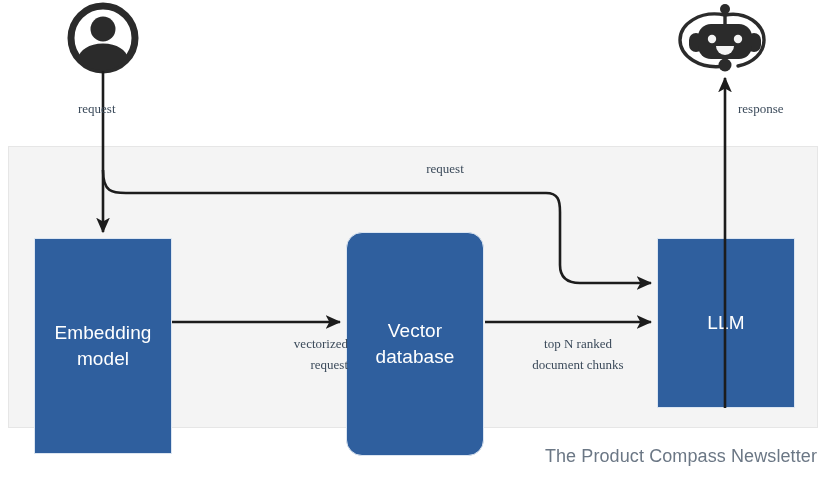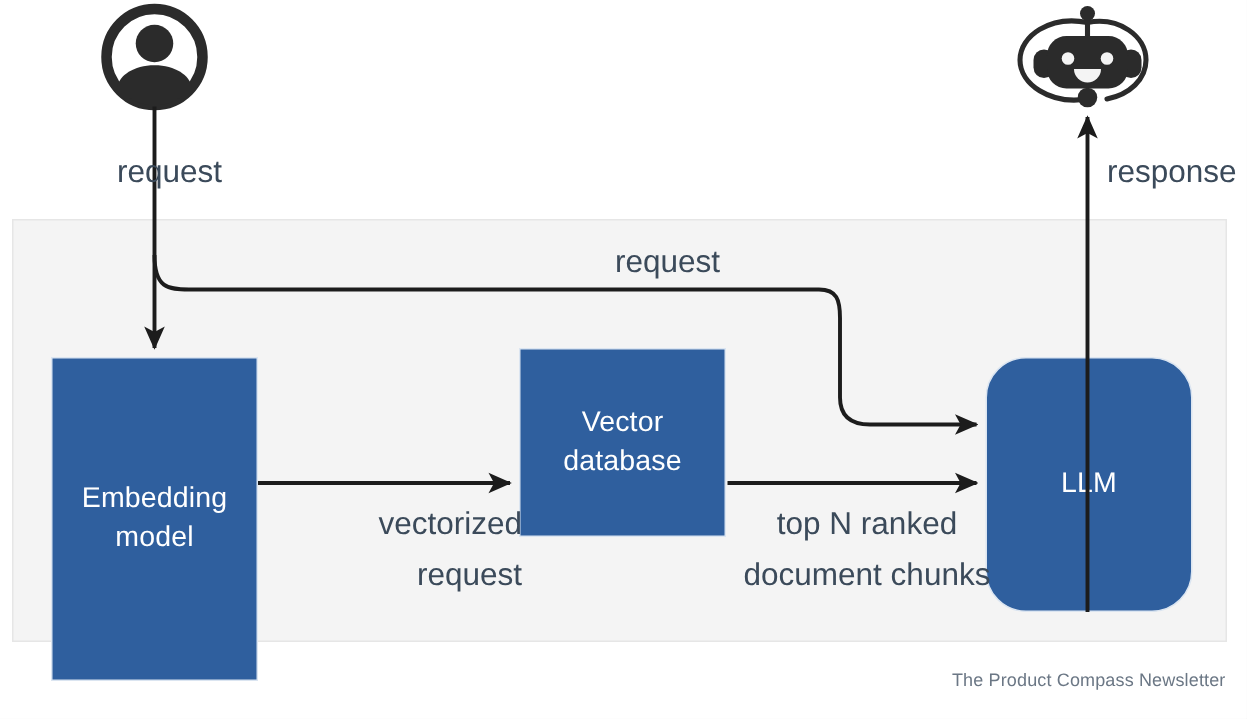--- a/index.html
+++ b/index.html
@@ -40,70 +40,71 @@
     display: flex;
     align-items: center;
     justify-content: center;
     text-align: center;
     color: #ffffff;
     font-size: 19px;
     line-height: 1.36;
     letter-spacing: 0.1px;
   }
   #box-embedding { left: 34px;  top: 238px; width: 138px; height: 216px; }
-  #box-vectordb  { left: 346px; top: 232px; width: 138px; height: 126px; }
+  #box-vectordb  { left: 346px; top: 232px; width: 138px; height: 224px; border-radius: 16px; }
   #box-llm       { left: 657px; top: 238px; width: 138px; height: 170px; }
 
   
   #overlay {
     position: absolute;
     left: 0; top: 0;
     width: 831px;
     height: 479px;
     pointer-events: none;
   }
   
   .edge-label {
     position: absolute;
     color: #3b4a5a;
-    font-size: 21px;
+    font-size: 13px;
     line-height: 1.62;
     text-align: center;
     white-space: pre-line;
+    font-family: Liberation Serif, serif;
   }
   #lbl-request-top   { left: 78px;  top: 98px;  width: 140px; text-align: left; }
   #lbl-request-mid   { left: 345px; top: 158px; width: 200px; }
   #lbl-response      { left: 738px; top: 98px;  width: 160px; text-align: left; }
   #lbl-vectorized    { left: 168px; top: 333px; width: 180px; text-align: right; }
   #lbl-topn          { left: 483px; top: 333px; width: 190px; }
 
   
   .footer-credit {
     position: absolute;
     right: 14px;
     top: 446px;
     color: #6b7785;
-    font-size: 12px;
+    font-size: 18px;
     letter-spacing: 0.1px;
   }
 </style>
 </head>
 <body>
 
 <div id="stage">
 
   <div class="panel"></div>
 
   <div class="node-box" id="box-embedding" style="white-space: pre-line;">Embedding
 model</div>
 
   <div class="node-box" id="box-vectordb" style="white-space: pre-line;">Vector
 database</div>
 
-  <div class="node-box" id="box-llm" style="white-space: pre-line; border-radius: 27px;">LLM</div>
+  <div class="node-box" id="box-llm" style="white-space: pre-line;">LLM</div>
 
   <svg id="overlay" viewBox="0 0 831 479" width="831" height="479">
     <defs>
       <marker id="arrowhead" viewBox="0 0 10 10" refX="9.2" refY="5" markerWidth="6" markerHeight="6" orient="auto-start-reverse">
         <path d="M 0 0.6 L 10 5 L 0 9.4 L 2.4 5 Z" fill="#1c1c1c"></path>
       </marker>
     </defs>
 
     <g fill="#2b2b2b">
       <circle cx="103" cy="38" r="32" fill="none" stroke="#2b2b2b" stroke-width="7"></circle>

